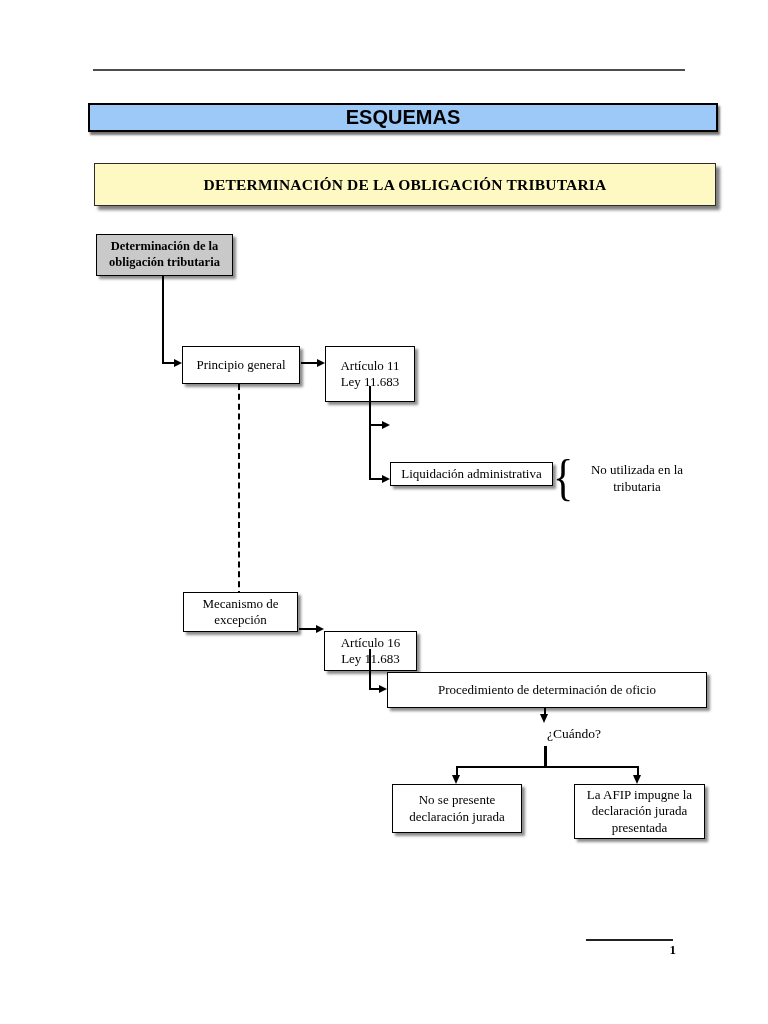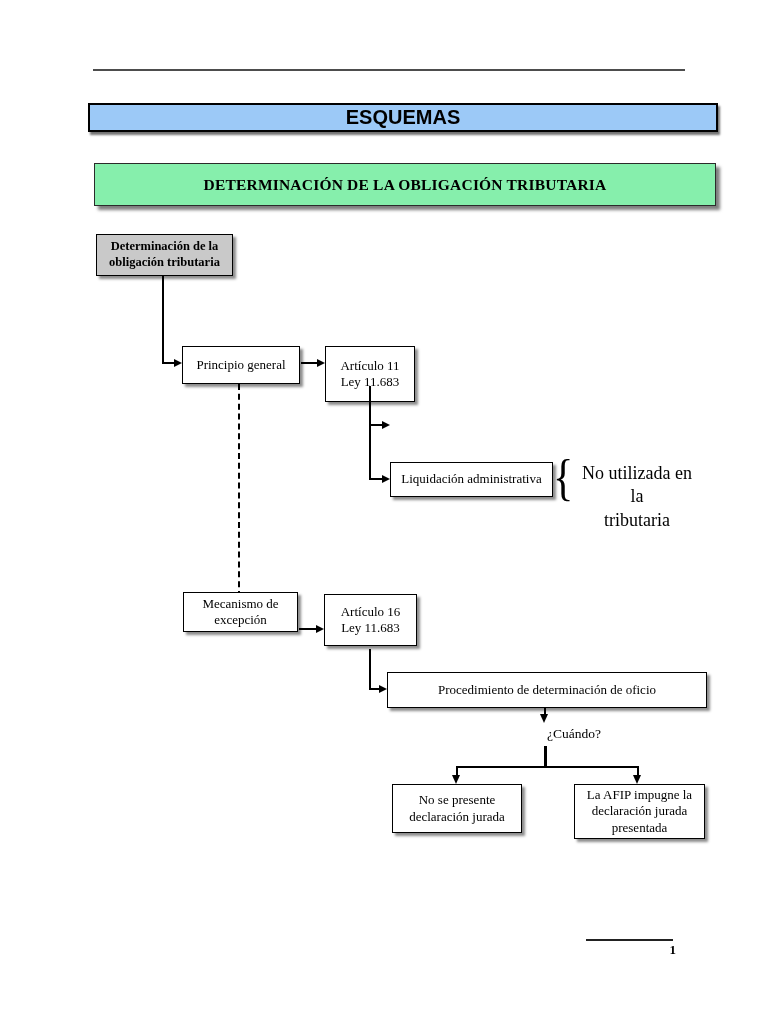--- a/index.html
+++ b/index.html
@@ -15,52 +15,52 @@
     text-align:center;
   }
   .banner-blue {
     left:88px; top:103px; width:630px; height:29px;
     background:#9CC9F7; border:2px solid #000;
     box-shadow:2px 3px 2px rgba(0,0,0,0.55);
     font-family:"Liberation Sans", sans-serif; font-weight:bold; font-size:20px;
   }
   .banner-gray {
     left:94px; top:163px; width:622px; height:43px;
-    background:#86efac; border:1.5px solid #2b2b2b;
+    background:#fef9c3; border:1.5px solid #2b2b2b;
     box-shadow:4px 4px 3px rgba(0,0,0,0.5);
     font-weight:bold; font-size:15.5px; letter-spacing:0.2px;
   }
 
   .node {
     position:absolute; background:#ffffff; border:1.5px solid #000;
     box-shadow:3px 3px 2.5px rgba(0,0,0,0.45);
     display:flex; flex-direction:column; align-items:center; justify-content:center;
     text-align:center; font-size:13px; line-height:1.25; padding:1px 2px;
   }
   .node-root { left:96px; top:234px; width:137px; height:42px; background:#C9C9C9; font-weight:bold; font-size:12.5px; }
   .node-principio { left:182px; top:346px; width:118px; height:38px; }
   .node-art11 { left:325px; top:346px; width:90px; height:56px; }
   .node-auto { left:390px; top:408px; width:315px; height:35px; }
-  .node-liq { left:390px; top:462px; width:163px; height:35px; }
+  .node-liq { left:390px; top:462px; width:163px; height:24px; }
   .node-mecanismo { left:183px; top:592px; width:115px; height:40px; }
-  .node-art16 { left:324px; top:594px; width:93px; height:52px; }
+  .node-art16 { left:324px; top:631px; width:93px; height:40px; }
   .node-proc { left:387px; top:672px; width:320px; height:36px; }
   .node-nose { left:392px; top:784px; width:130px; height:49px; }
   .node-afip { left:574px; top:784px; width:131px; height:55px; }
 
   .hline, .vline { position:absolute; background:#000; }
   .dashline { position:absolute; width:0; border-left:2px dashed #000; }
   .arrow-right { position:absolute; width:0; height:0;
     border-top:4.5px solid transparent; border-bottom:4.5px solid transparent; border-left:8px solid #000; }
   .arrow-down { position:absolute; width:0; height:0;
     border-left:4.5px solid transparent; border-right:4.5px solid transparent; border-top:9px solid #000; }
 
   .brace { position:absolute; left:553px; top:452px; height:50px; display:flex; align-items:center;
     font-size:50px; font-weight:normal; transform:scaleX(0.85); transform-origin:left center; }
-  .nota { position:absolute; left:577px; top:462px; width:120px; text-align:center; font-size:18px; line-height:1.3; }
+  .nota { position:absolute; left:577px; top:462px; width:120px; text-align:center; font-size:13px; line-height:1.3; }
   .cuando { position:absolute; left:528px; top:726px; width:92px; text-align:center; font-size:13.5px; }
 
   .footer-rule { position:absolute; left:586px; top:939px; width:87px; height:2px; background:#222; }
   .page-number { position:absolute; left:656px; top:942px; width:20px; text-align:right;
     font-weight:bold; font-size:13px; }
 </style>
 </head>
 <body>
 
 <div class="page">

